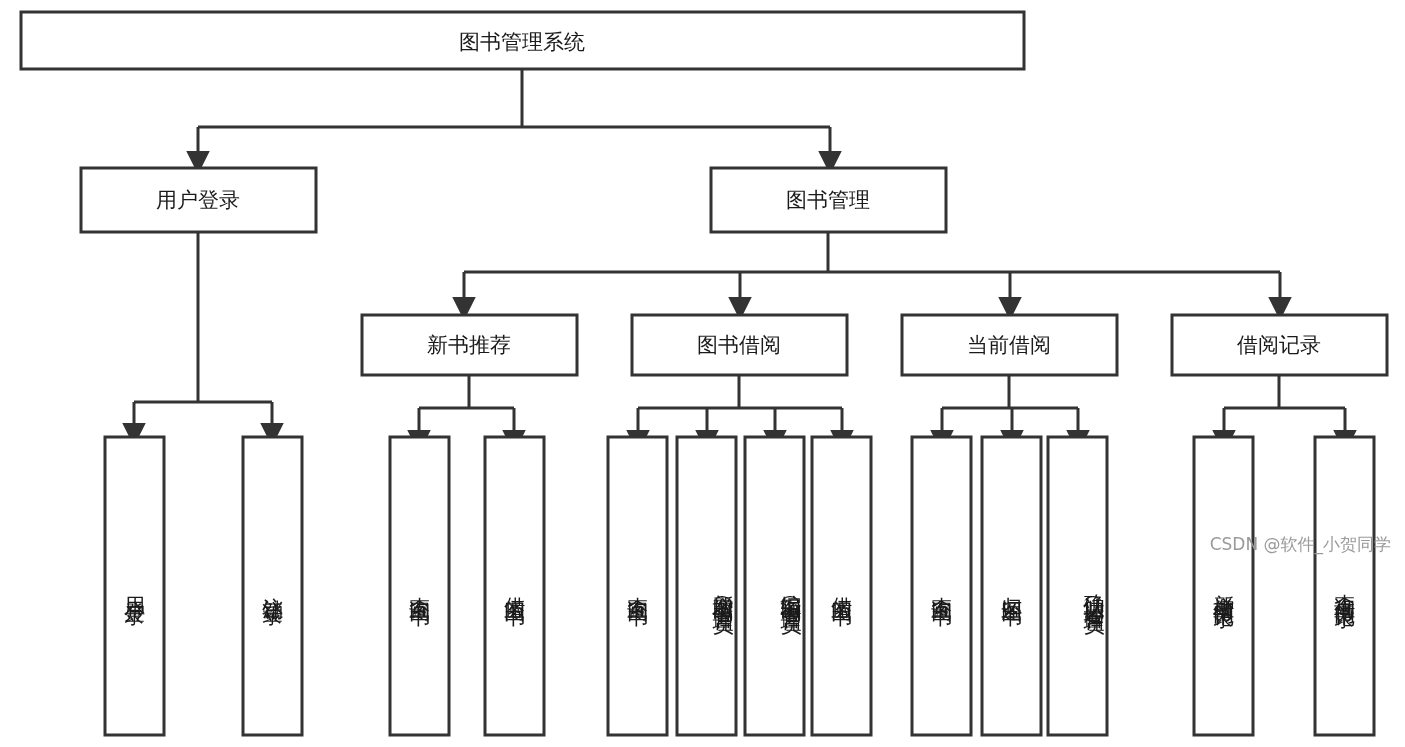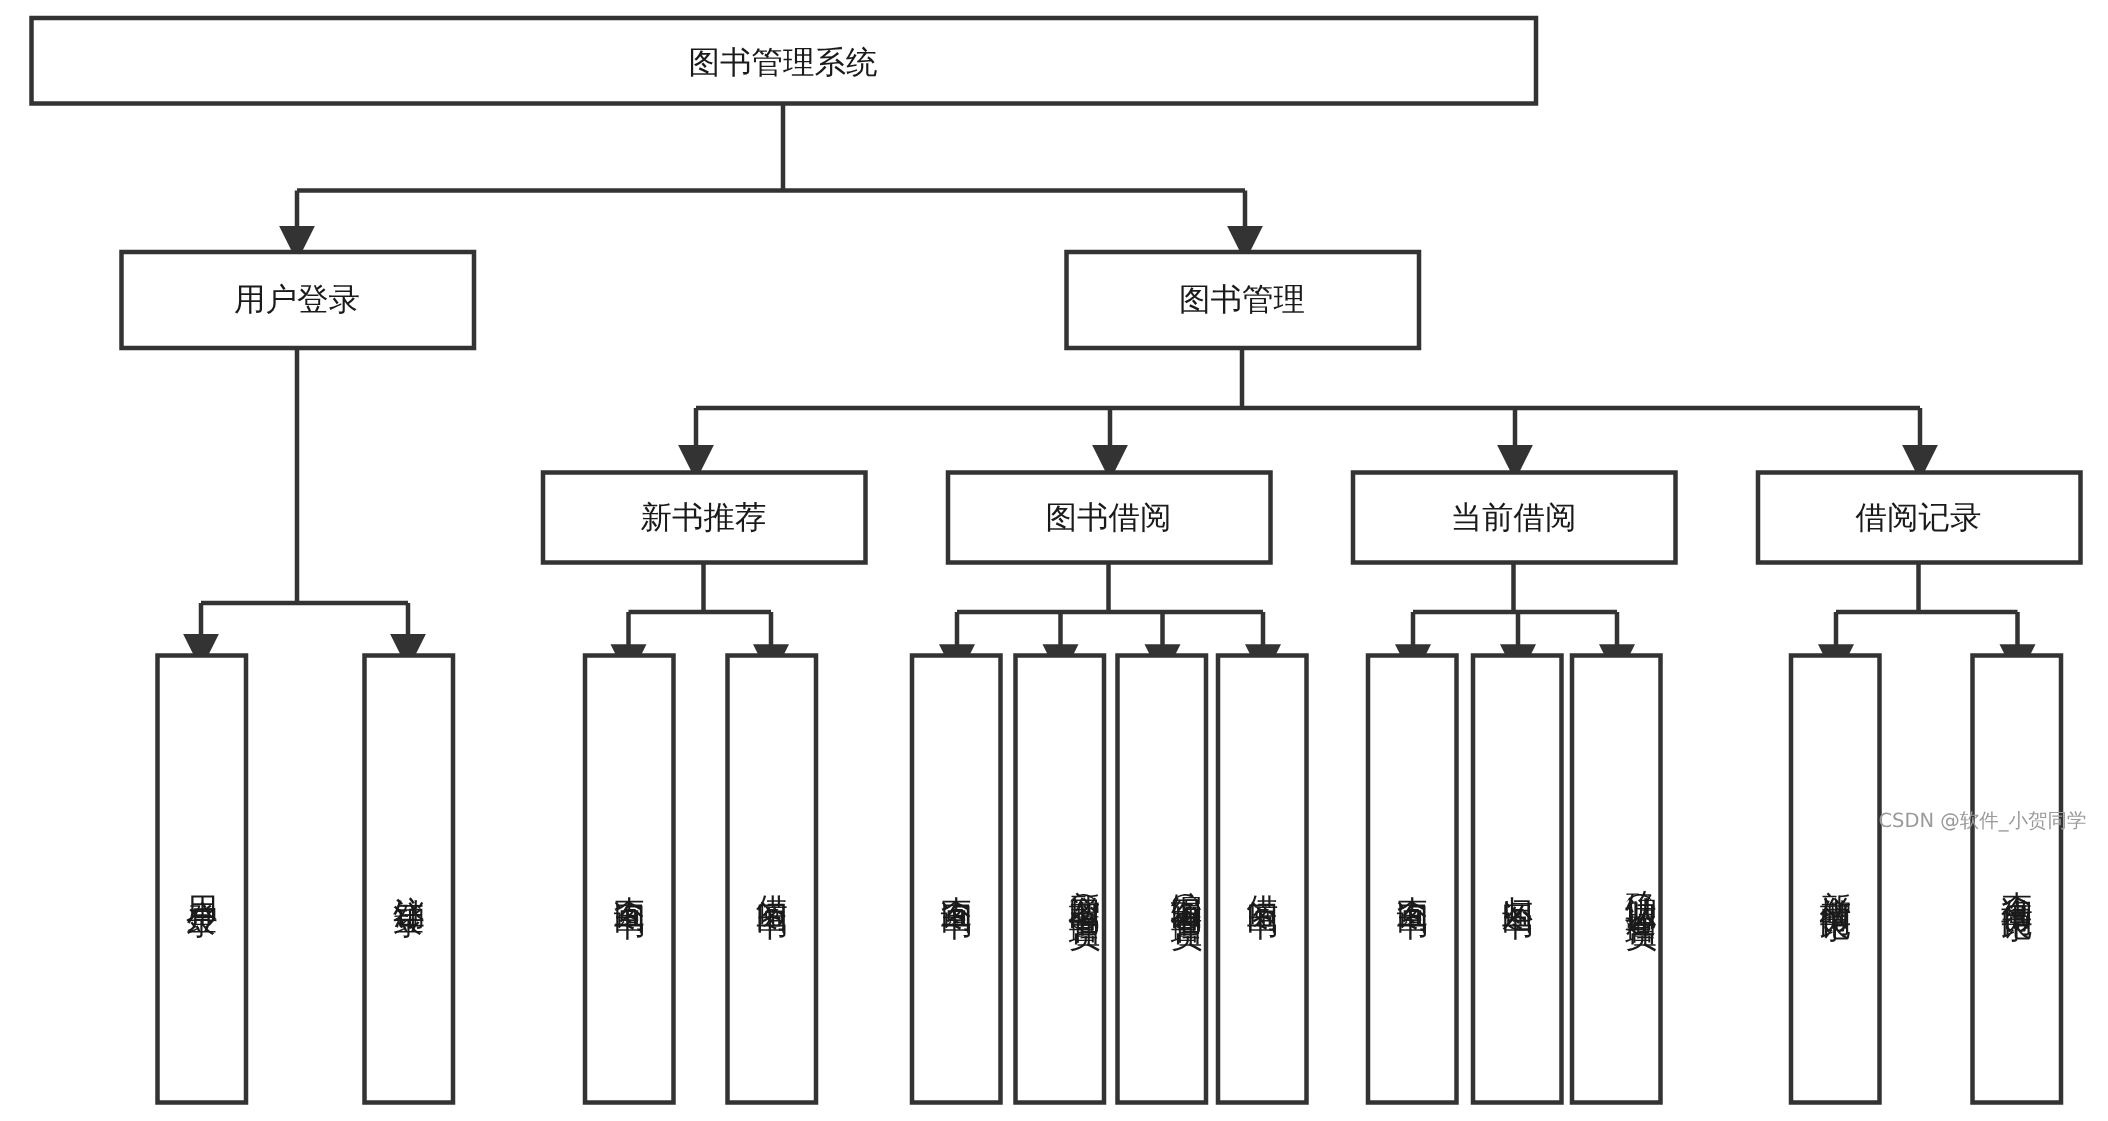--- a/index.html
+++ b/index.html
@@ -62,21 +62,21 @@
     justify-content: center;
     text-align: center;
     white-space: nowrap;
     pointer-events: none;
   }
   .watermark {
     position: absolute;
     right: 14px;
     bottom: 6px;
     font-family: "DejaVu Sans", "Liberation Sans", sans-serif;
-    font-size: 13px;
+    font-size: 17px;
     color: #9a9a9a;
     white-space: nowrap;
   }
 </style>
 </head>
 <body>
 
 <div id="diagram-root">
 
   <svg id="tree-svg" viewBox="0 0 1405 747" xmlns="http://www.w3.org/2000/svg">

